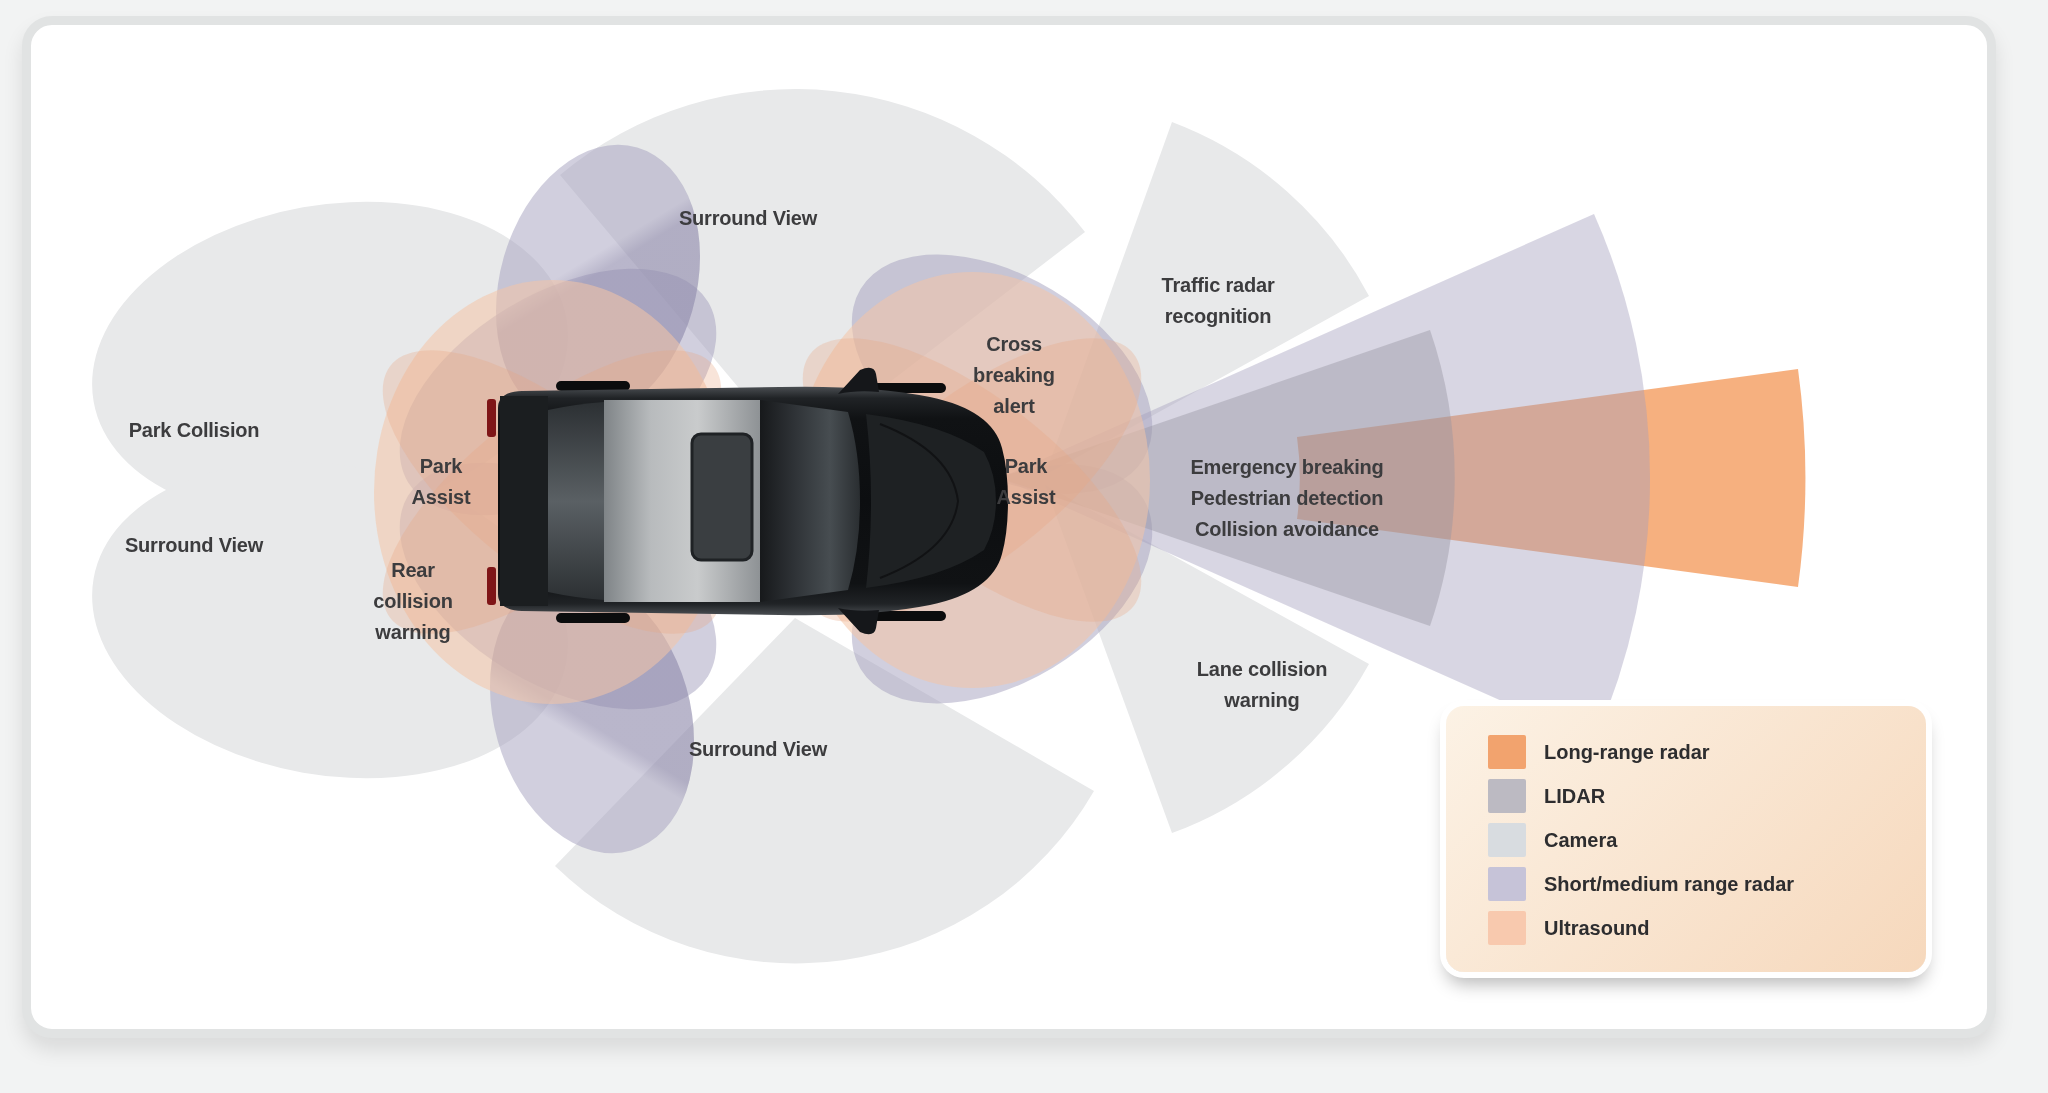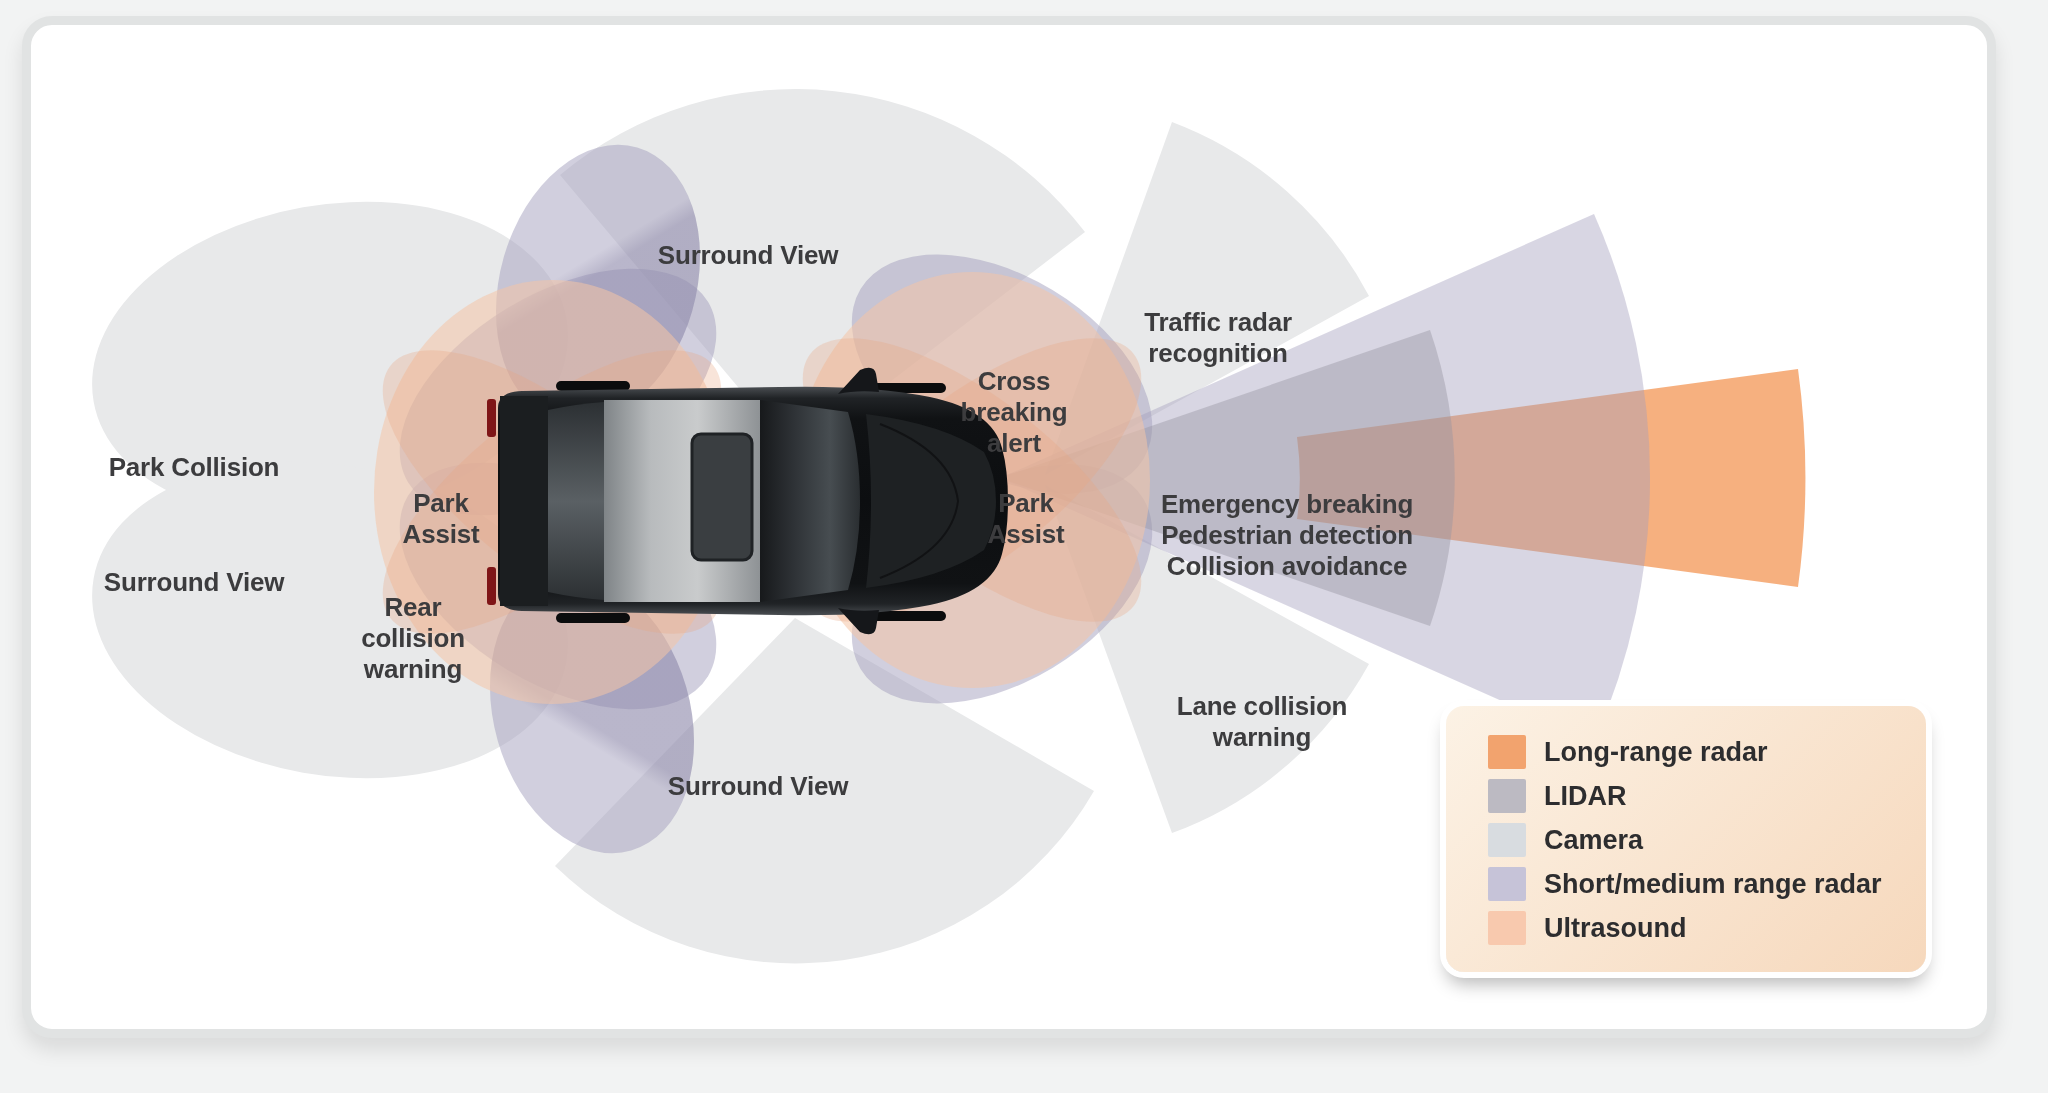--- a/index.html
+++ b/index.html
@@ -12,34 +12,34 @@
     position:absolute;left:22px;top:16px;width:1956px;height:1004px;
     background:var(--card-bg,#fff);
     border:9px solid var(--card-border,#E1E3E3);
     border-radius:30px;
     box-shadow:0 12px 20px rgba(0,0,0,0.10);
   }
   .scene-svg{position:absolute;left:0;top:0;}
   .label-layer{position:absolute;left:0;top:0;width:2048px;height:1093px;pointer-events:none;}
   .map-label{
     position:absolute;transform:translate(-50%,-50%);
-    font-size:26px;line-height:31px;font-weight:700;
+    font-size:20px;line-height:31px;font-weight:700;
     color:var(--label-color,#3C3C3E);
-    text-align:center;white-space:pre-line;letter-spacing:-0.2px;margin-top:37px;
+    text-align:center;white-space:pre-line;letter-spacing:-0.2px;
   }
   .legend{
     position:absolute;left:1446px;top:706px;width:480px;height:266px;
     box-sizing:border-box;border-radius:18px;
     background:linear-gradient(135deg,var(--legend-bg-start,#FCF2E5) 0%,var(--legend-bg-end,#F6D8BC) 100%);
     box-shadow:0 0 0 6px #ffffff, 0 12px 18px rgba(0,0,0,0.28);
     padding:24px 10px 0 42px;
   }
   .legend-row{display:flex;align-items:center;height:44px;gap:18px;}
   .legend-swatch{width:38px;height:34px;border-radius:2px;flex:0 0 auto;}
-  .legend-label{font-size:27px;font-weight:700;color:var(--legend-text,#2D2D2F);white-space:nowrap;}
+  .legend-label{font-size:20px;font-weight:700;color:var(--legend-text,#2D2D2F);white-space:nowrap;}
   
   .f-cam{fill:var(--camera-fill,#E8E9EA);}
   .f-lidar{fill:var(--lidar-fill,rgba(150,148,159,0.42));}
   .f-radar{fill:var(--radar-fill,rgba(164,159,189,0.50));}
   .f-us{fill:var(--ultrasound-fill,rgba(244,197,166,0.55));}
   .f-usband{fill:var(--ultrasound-band-fill,rgba(233,166,128,0.30));}
   .f-lr{fill:var(--long-range-fill,#F5AC78);}
 </style>
 </head>
 <body>

